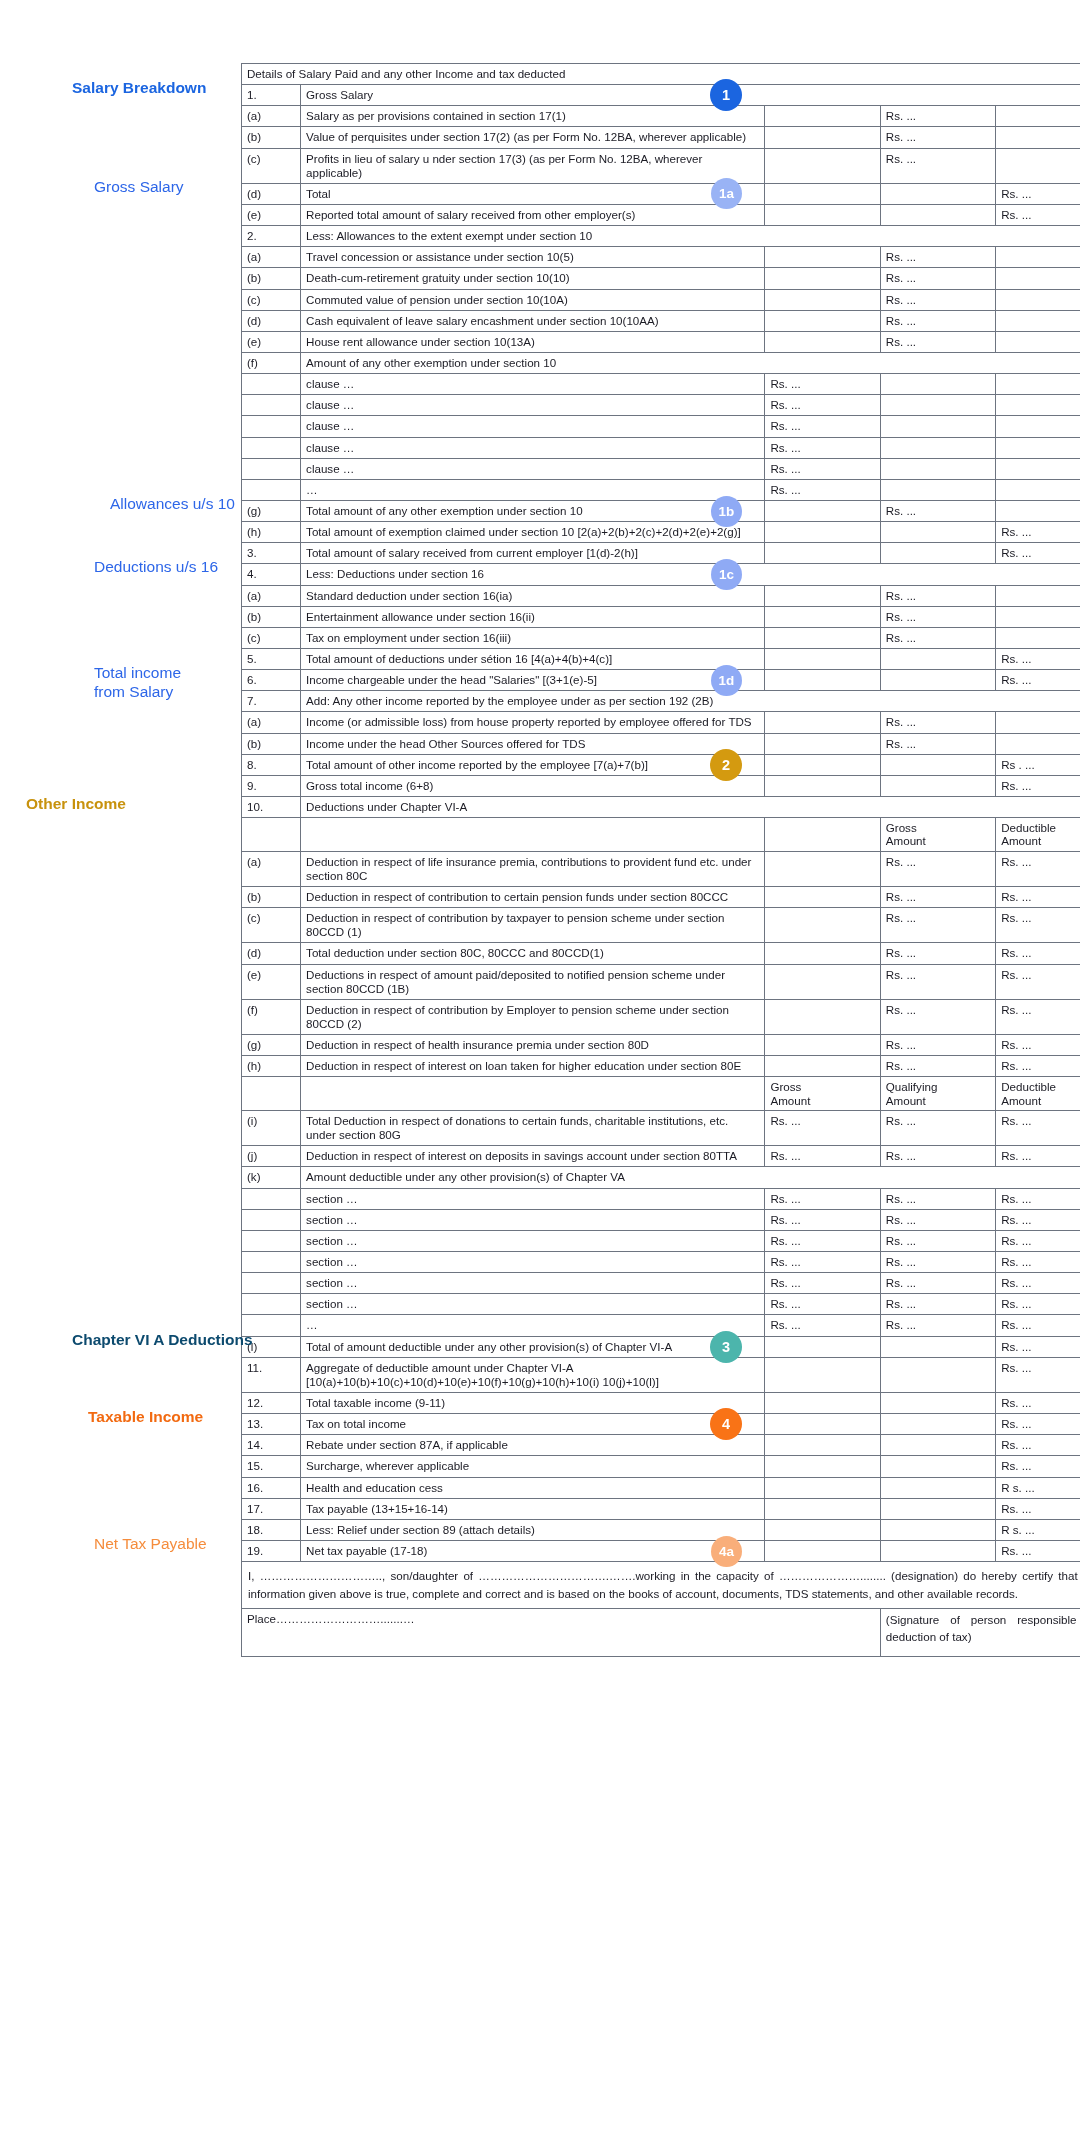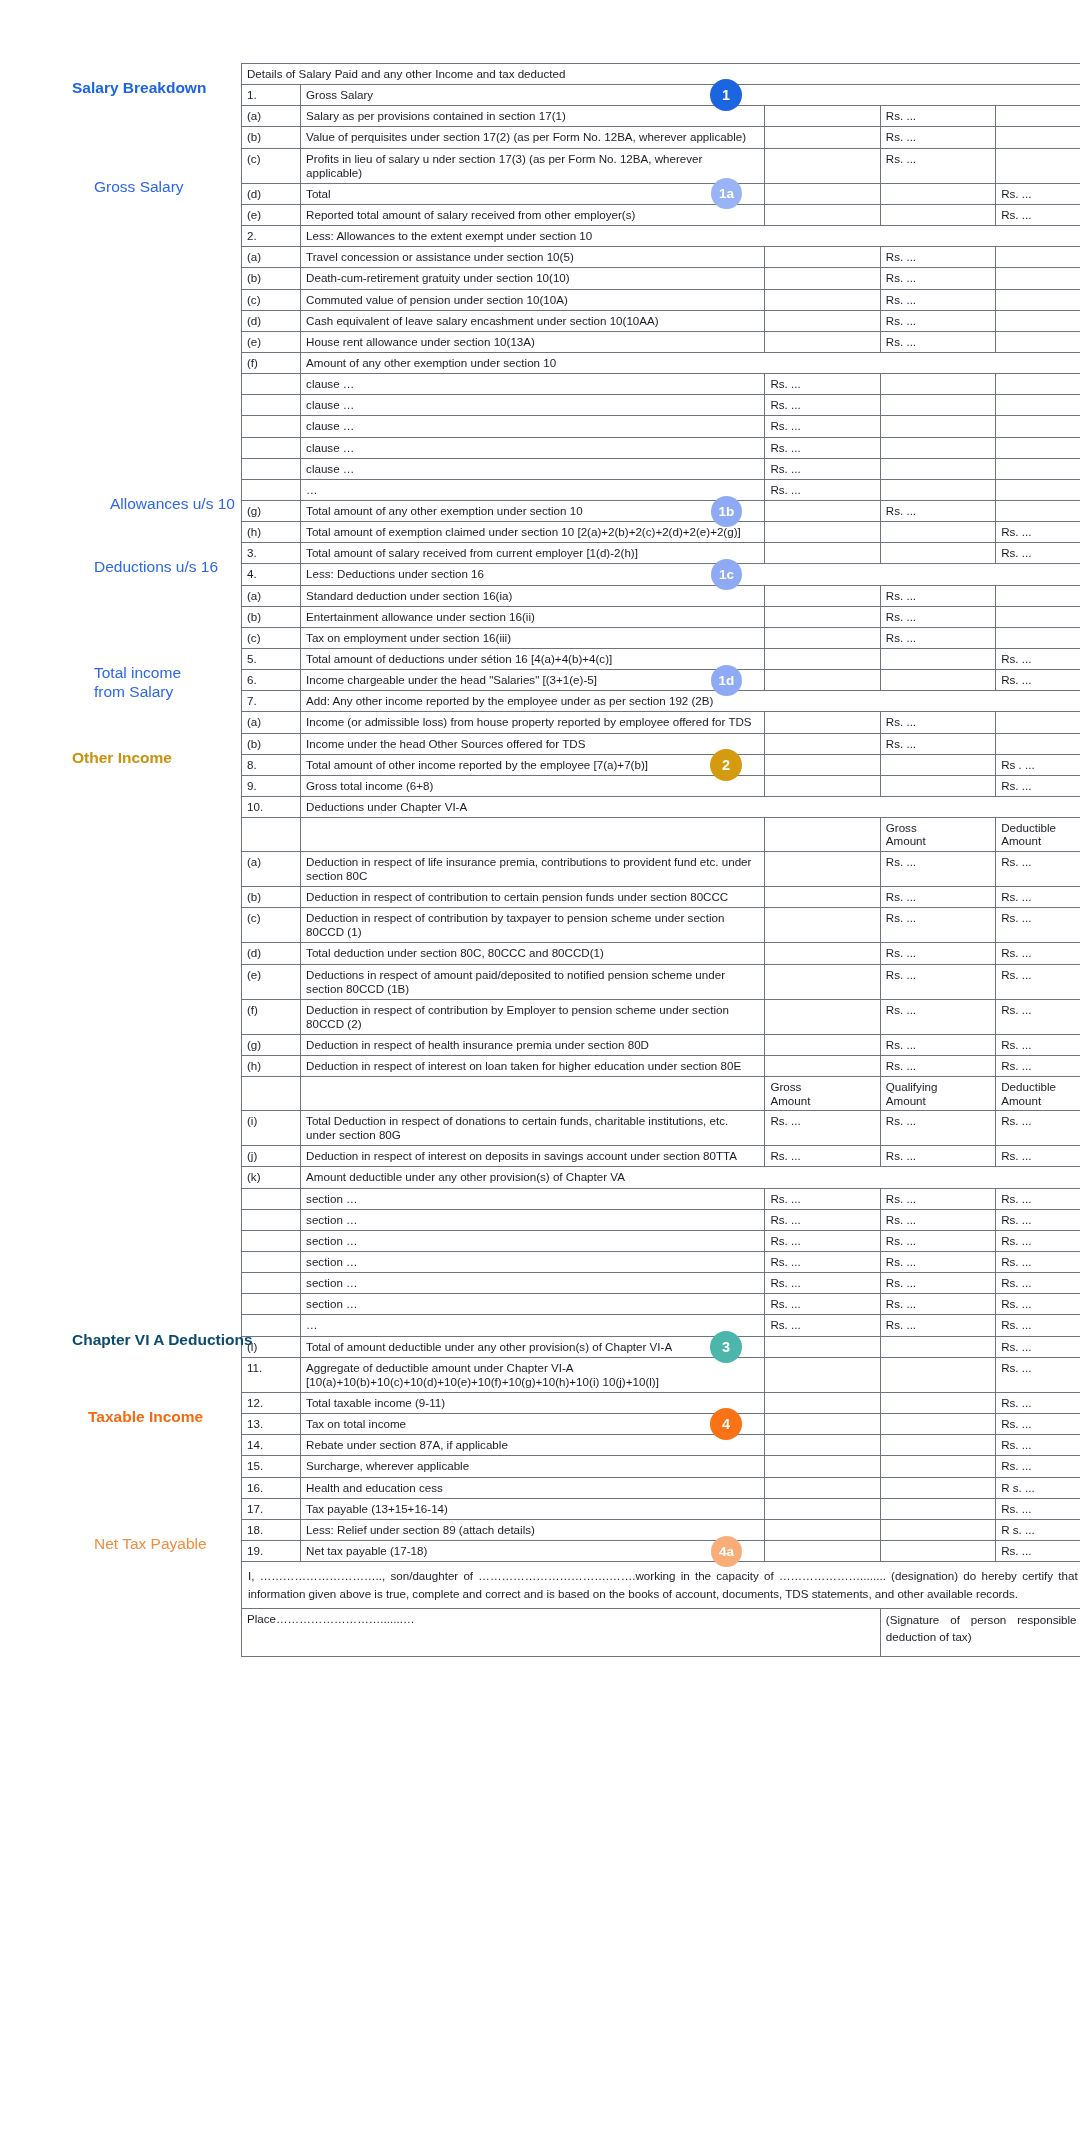--- a/index.html
+++ b/index.html
@@ -601,21 +601,21 @@
   <div class="callout" style="left: 50px; top: 552.445px; text-align: right;">
     <div class="badge sm">1c</div>
     <div class="c-text" style="color:#2D66E8">Deductions u/s 16</div>
   </div>
 
   <div class="callout" style="left: 50px; top: 658.148px; width: 155px;">
     <div class="badge sm">1d</div>
     <div class="c-text" style="color:#2D66E8">Total income from Salary</div>
   </div>
 
-  <div class="callout" style="left: 26px; top: 742.711px;">
+  <div class="callout" style="left: 26px; top: 742.711px; flex-direction: column;">
     <div class="badge lg">2</div>
     <div class="c-text bold" style="color:#C8920D">Other Income</div>
   </div>
 
   <div class="callout" style="left: 26px; top: 1324.68px;">
     <div class="badge lg">3</div>
     <div class="c-text bold" style="color:#0c4a6e">Chapter VI A Deductions</div>
   </div>
 
   <div class="callout" style="left: 26px; top: 1402.24px; gap: 28px;">

